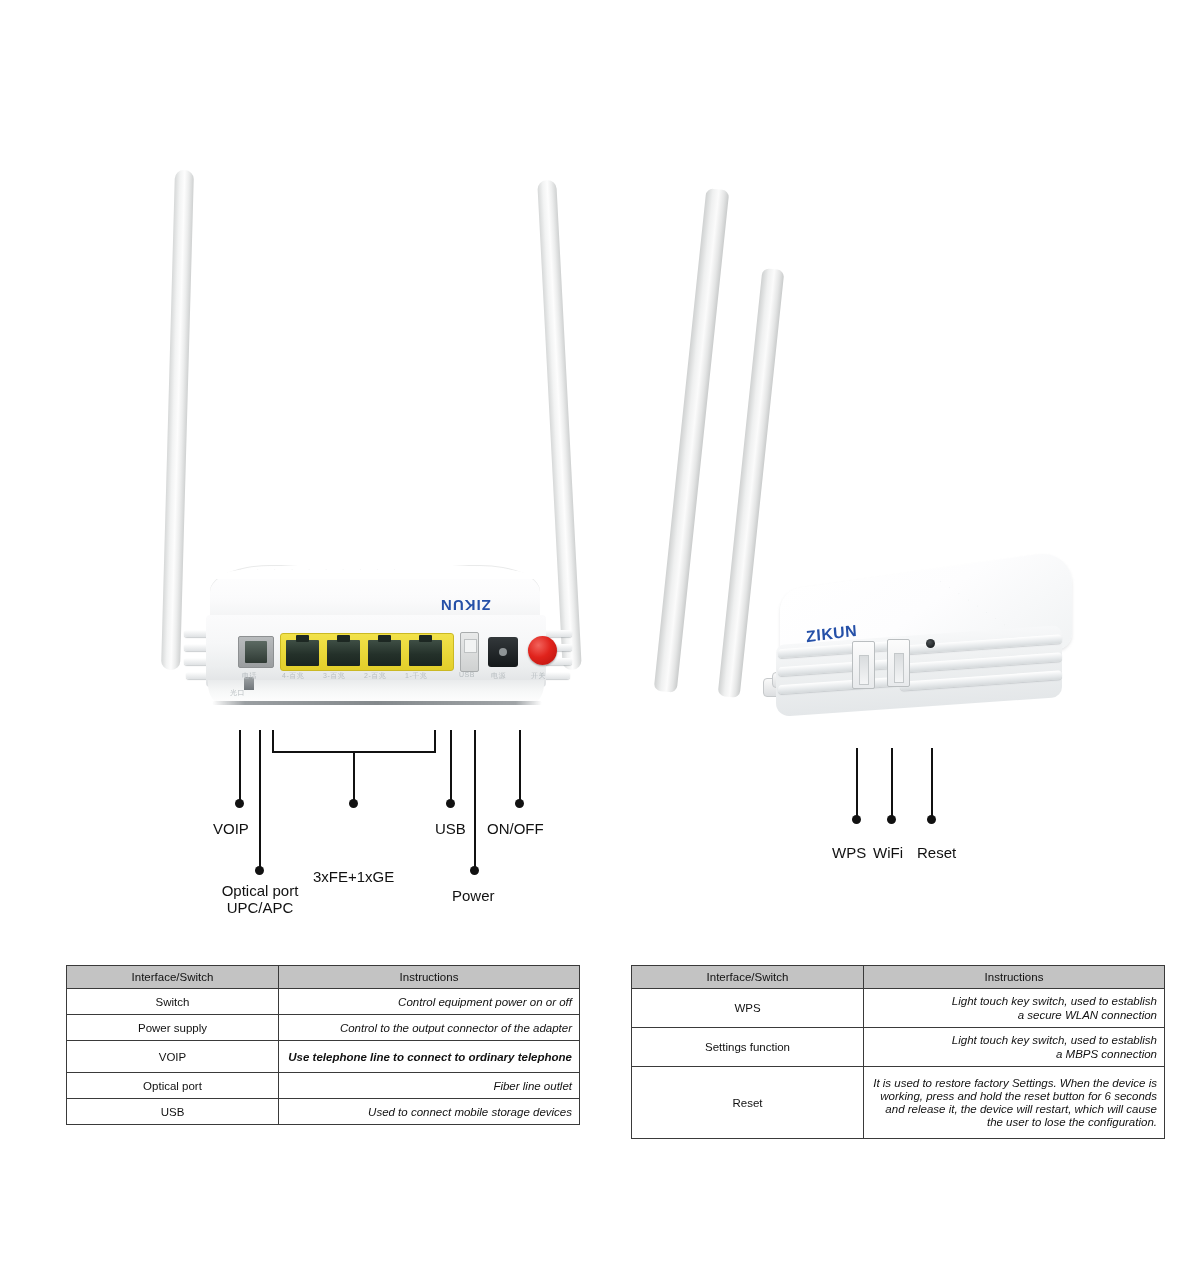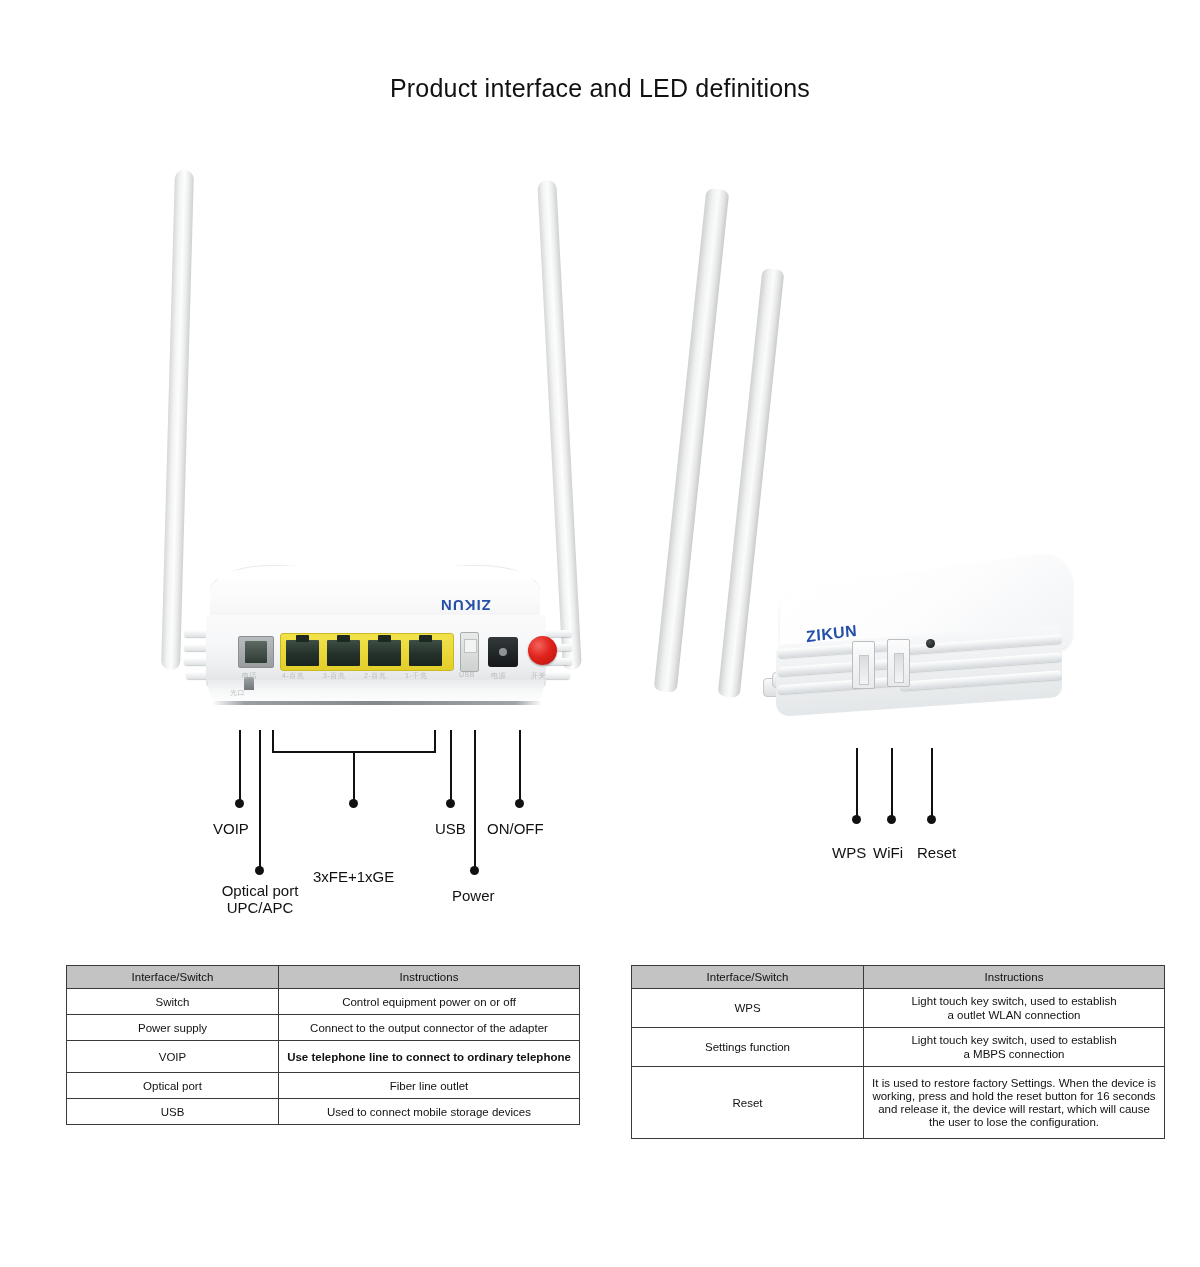--- a/index.html
+++ b/index.html
@@ -195,34 +195,33 @@
   }
   table.spec th,table.spec td{
     border:1px solid #3a3a3a;
     padding:5px 7px;
     vertical-align:middle;
   }
   table.spec th{
     background:#c3c3c3;font-weight:400;font-size:11.5px;
   }
   table.spec td.k{text-align:center;}
-  table.spec td.v{text-align:center;}
+  table.spec td.v{text-align:right;font-style:italic;}
   #table-left{left:66px;top:965px;width:514px;}
   #table-left col.c1{width:212px;}
   #table-right{left:631px;top:965px;width:534px;}
   #table-right col.c1{width:232px;}
   .v-strong{font-weight:700;}
   .multiline{line-height:14px;}
 </style>
 </head>
 <body>
 
 <div class="page">
 
-  <div id="page-title">Product interface and LED definitions</div>
 
   <div class="photo" id="device-rear">
 
     <div class="ant-round" style="left:18px;top:10px;width:19px;height:500px;transform:rotate(1.6deg);"></div>
     <div class="ant-round" style="left:400px;top:20px;width:19px;height:490px;transform:rotate(-3deg);"></div>
 
     <div class="fin" style="left:34px;top:470px;width:30px;"></div>
     <div class="fin" style="left:34px;top:484px;width:30px;"></div>
     <div class="fin" style="left:34px;top:498px;width:30px;"></div>
     <div class="fin" style="left:36px;top:512px;width:28px;"></div>
@@ -345,21 +344,21 @@
         <th>Instructions</th>
       </tr>
     </thead>
     <tbody>
       <tr style="height:26px;">
         <td class="k">Switch</td>
         <td class="v">Control equipment power on or off</td>
       </tr>
       <tr style="height:26px;padding-left:44px;">
         <td class="k">Power supply</td>
-        <td class="v">Connect to the output connector of the adapter</td>
+        <td class="v">Control to the output connector of the adapter</td>
       </tr>
       <tr style="height:32px;">
         <td class="k">VOIP</td>
         <td class="v v-strong multiline">Use telephone line to connect to ordinary telephone</td>
       </tr>
       <tr style="height:26px;">
         <td class="k">Optical port</td>
         <td class="v">Fiber line outlet</td>
       </tr>
       <tr style="height:26px;">
@@ -378,30 +377,30 @@
       <tr>
         <th>Interface/Switch</th>
         <th>Instructions</th>
       </tr>
     </thead>
     <tbody>
       <tr style="height:34px;">
         <td class="k">WPS</td>
         <td class="v multiline">
           <div>Light touch key switch, used to establish</div>
-          <div>a outlet WLAN connection</div>
+          <div>a secure WLAN connection</div>
         </td>
       </tr>
       <tr style="height:34px;">
         <td class="k">Settings function</td>
         <td class="v multiline">
           <div>Light touch key switch, used to establish</div>
           <div>a MBPS connection</div>
         </td>
       </tr>
       <tr style="height:72px;">
         <td class="k">Reset</td>
-        <td class="v multiline" style="line-height:13px;">It is used to restore factory Settings. When the device is working, press and hold the reset button for 16 seconds and release it, the device will restart, which will cause the user to lose the configuration.</td>
+        <td class="v multiline" style="line-height:13px;">It is used to restore factory Settings. When the device is working, press and hold the reset button for 6 seconds and release it, the device will restart, which will cause the user to lose the configuration.</td>
       </tr>
     </tbody>
   </table>
 
 </div>
 
 </body></html>

